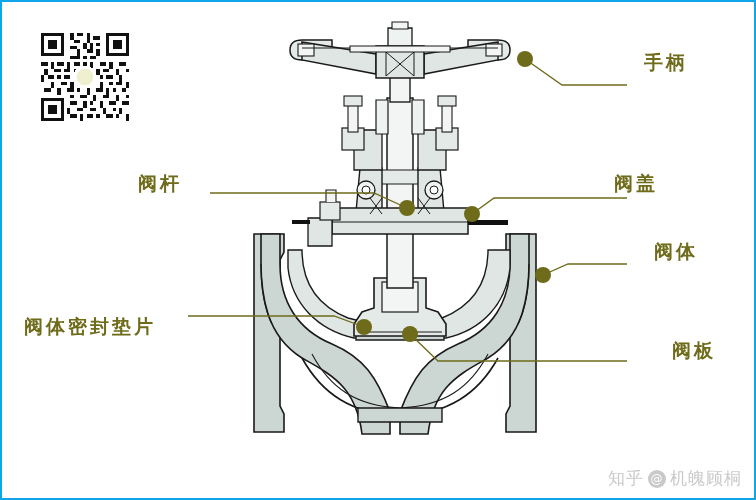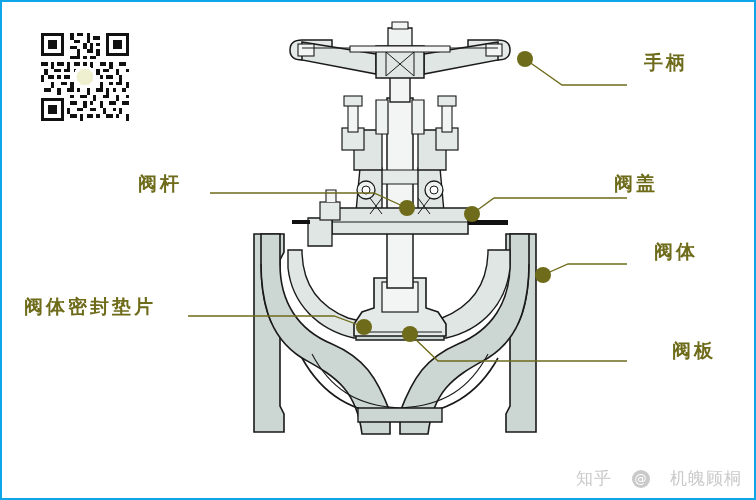--- a/index.html
+++ b/index.html
@@ -6,21 +6,21 @@
   body{width:756px;height:500px;overflow:hidden;
        font-family:"Liberation Sans","DejaVu Sans",sans-serif;}
   #stage{position:relative;width:756px;height:500px;background:#fff;
          box-sizing:border-box;border:2px solid #0ea5e9;overflow:hidden;}
   #art{position:absolute;left:0;top:0;width:756px;height:500px;}
   .lbl{position:absolute;color:#6e6b1a;font-size:19px;letter-spacing:3px;
        white-space:nowrap;line-height:1;font-weight:600;
        font-family:"DejaVu Sans","Liberation Sans",sans-serif;}
   #qr{position:absolute;left:36px;top:28px;width:94px;height:94px;}
   #wm{position:absolute;right:12px;bottom:8px;display:flex;align-items:center;
-      gap:20px;color:#c9c9c9;font-size:17px;letter-spacing:1px;
+      gap:4px;color:#c9c9c9;font-size:17px;letter-spacing:1px;
       font-family:"DejaVu Sans","Liberation Sans",sans-serif;}
   #wm .zh{color:#c9c9c9;}
   #wm .at{display:inline-flex;align-items:center;justify-content:center;
           width:18px;height:18px;border-radius:50%;background:#c9c9c9;
           color:#fff;font-size:12px;}
 </style>
 </head>
 <body>
 
 <div id="stage">
@@ -310,21 +310,21 @@
       <rect x="27" y="26" width="1" height="2"></rect>
     </g>
     <circle cx="14.5" cy="14.5" r="3.1" fill="#eef0cf" stroke="#ffffff" stroke-width="0.9"></circle>
   </svg>
 
   <div class="lbl" style="left:642px;top:60px;transform:translateY(-50%);">手柄</div>
   <div class="lbl" style="left:612px;top:181px;transform:translateY(-50%);">阀盖</div>
   <div class="lbl" style="left:652px;top:249px;transform:translateY(-50%);">阀体</div>
   <div class="lbl" style="left:670px;top:348px;transform:translateY(-50%);">阀板</div>
   <div class="lbl" style="left:136px;top:181px;transform:translateY(-50%);">阀杆</div>
-  <div class="lbl" style="left:22px;top:306px;transform:translateY(-50%);font-family:Liberation Mono, monospace;">阀体密封垫片</div>
+  <div class="lbl" style="left:22px;top:324px;transform:translateY(-50%);">阀体密封垫片</div>
 
   <div id="wm">
     <span class="zh">知乎</span>
     <span class="at">@</span>
     <span class="zh">机魄顾桐</span>
   </div>
 
 </div>
 
 </body></html>

